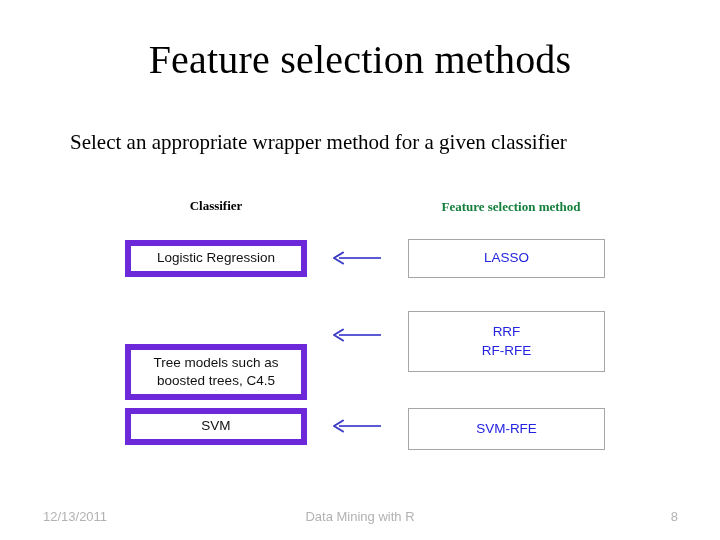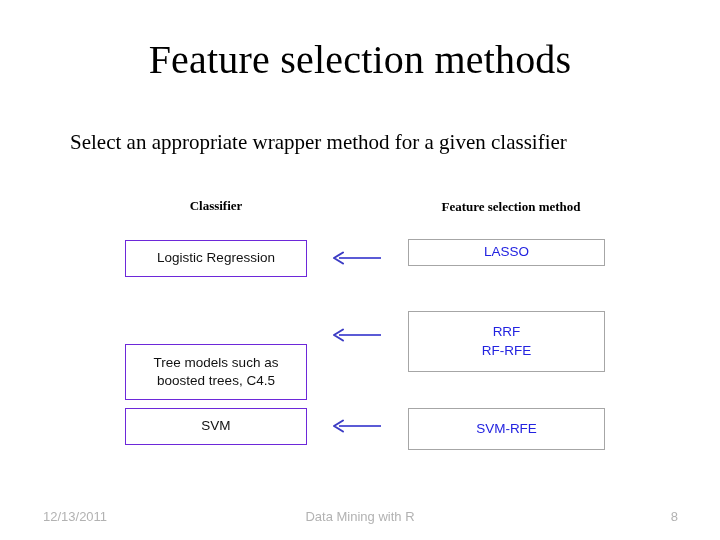--- a/index.html
+++ b/index.html
@@ -64,52 +64,52 @@
   #header-classifier {
     left: 125px;
     top: 198px;
     width: 182px;
     color: #000000;
   }
   #header-fsmethod {
     left: 398px;
     top: 199px;
     width: 226px;
-    color: #000000;
+    color: #15803d;
   }
 
   
   .box {
     position: absolute;
     box-sizing: border-box;
     background: #ffffff;
     display: flex;
     align-items: center;
     justify-content: center;
     text-align: center;
     font-family: "Liberation Sans", sans-serif;
     font-size: 13.5px;
     line-height: 1.35;
     padding: 2px 6px;
   }
   .box-left {
-    border: 1px solid #6d28d9;
+    border: 6px solid #6d28d9;
     color: #111111;
     left: 125px;
     width: 182px;
   }
   .box-right {
     border: 1px solid #a6a6a6;
     color: #2323e0;
     left: 408px;
     width: 197px;
   }
 
   #box-logistic-regression { top: 240px; height: 37px; }
-  #box-lasso              { top: 239px; height: 27px; }
+  #box-lasso              { top: 239px; height: 39px; }
   #box-tree-models        { top: 304px; height: 56px; margin-top: 40px; }
   #box-rrf-rfrfe          { top: 311px; height: 61px; }
   #box-svm                { top: 408px; height: 37px; }
   #box-svm-rfe            { top: 408px; height: 42px; }
 
   .box-lines { display: block; }
   .box-lines > span { display: block; }
 
   
   .arrow {

